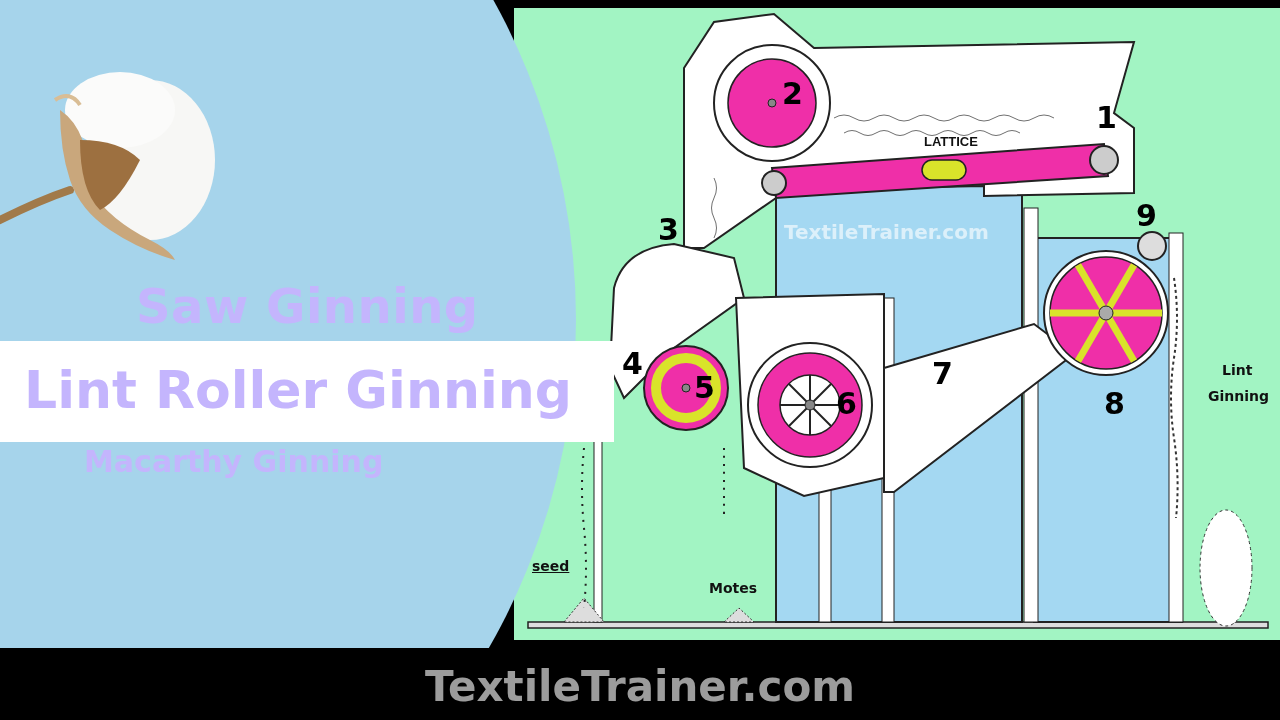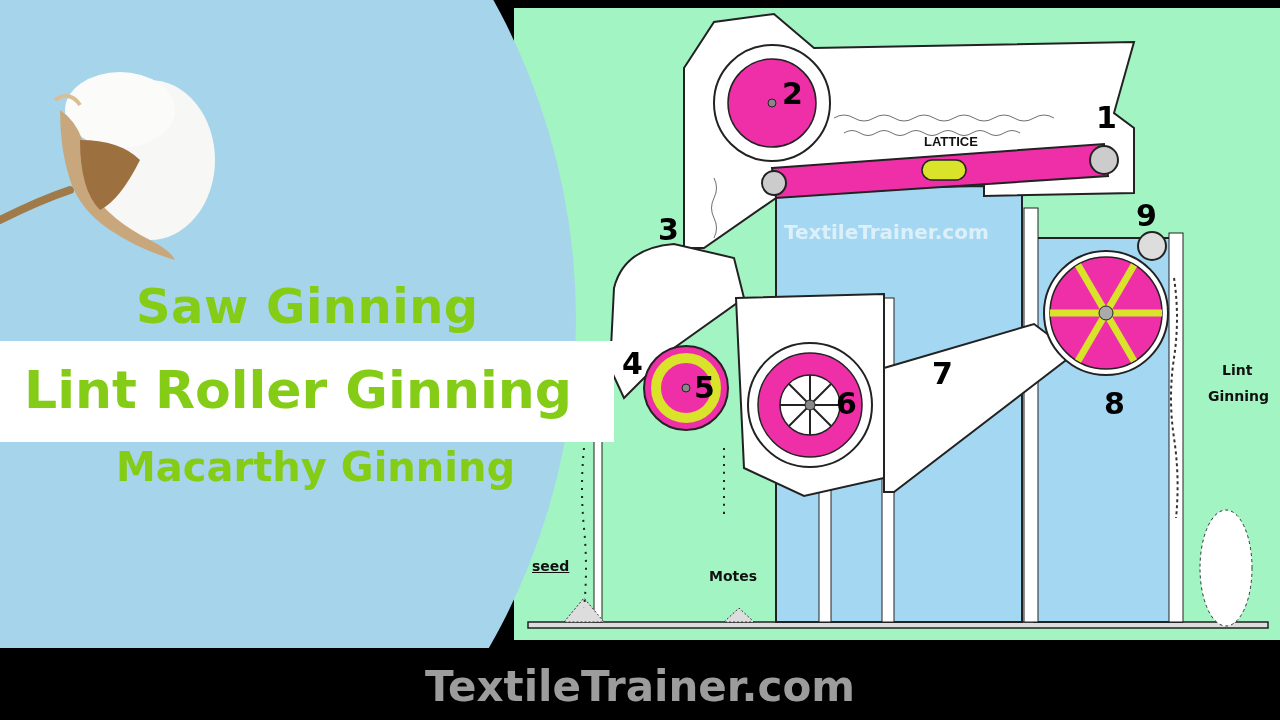--- a/index.html
+++ b/index.html
@@ -2,25 +2,25 @@
 <html><head>
 <meta charset="utf-8">
 <style>
   html,body{margin:0;padding:0;}
   body{width:1280px;height:720px;position:relative;overflow:hidden;background:#000;font-family:"DejaVu Sans","Liberation Sans",sans-serif;}
   .stage{position:absolute;left:0;top:0;width:1280px;height:648px;background:#000;overflow:hidden;}
   .diagram-panel{position:absolute;left:514px;top:8px;width:766px;height:632px;background:#a2f4c3;}
   .diagram-panel svg{position:absolute;left:0;top:0;}
   .blue-circle{position:absolute;left:-700px;top:-330px;width:1276px;height:1300px;border-radius:50%;background:#a6d4eb;}
   .cotton{position:absolute;left:0;top:50px;width:240px;height:215px;}
-  .title{position:absolute;left:0;font-weight:bold;color:#84cc16;white-space:nowrap;text-align:left;}
+  .title{position:absolute;left:0;font-weight:bold;color:#c4b5fd;white-space:nowrap;text-align:left;}
   .t1{top:278px;left:136px;font-size:48px;letter-spacing:0.5px;}
   .band{position:absolute;left:0;top:341px;width:614px;height:101px;background:#fff;}
   .t2{top:360px;left:24px;font-size:52px;}
-  .t3{top:444px;left:84px;font-size:40px;margin-left:32px;}
+  .t3{top:444px;left:84px;font-size:30px;}
   .footer{position:absolute;left:0;top:648px;width:1280px;height:72px;background:#000;}
   .footer-text{position:absolute;left:0;width:1280px;top:662px;text-align:center;font-size:42px;font-weight:bold;color:#9c9c9c;}
   .lbl{position:absolute;font-weight:bold;color:#000;}
   .num{font-size:30px;}
   .small{font-size:14px;color:#111;}
   .wm{position:absolute;color:#e3f3fb;font-weight:bold;font-size:20px;opacity:0.9;}
 </style>
 </head>
 <body>
 
@@ -106,21 +106,21 @@
     <div class="lbl num" style="left:268px;top:68px;">2</div>
     <div class="lbl num" style="left:144px;top:204px;">3</div>
     <div class="lbl num" style="left:108px;top:338px;">4</div>
     <div class="lbl num" style="left:180px;top:362px;">5</div>
     <div class="lbl num" style="left:322px;top:378px;">6</div>
     <div class="lbl num" style="left:418px;top:348px;">7</div>
     <div class="lbl num" style="left:590px;top:378px;">8</div>
     <div class="lbl num" style="left:622px;top:190px;">9</div>
 
     <div class="lbl small" style="left:18px;top:550px;text-decoration:underline;">seed</div>
-    <div class="lbl small" style="left:195px;top:560px;">Motes</div>
+    <div class="lbl small" style="left:195px;top:572px;">Motes</div>
     <div class="lbl small" style="left:708px;top:354px;">Lint</div>
     <div class="lbl small" style="left:694px;top:380px;">Ginning</div>
   </div>
 
   <div class="blue-circle"></div>
 
   <svg class="cotton" viewBox="0 0 240 215">
     <path d="M0 170 Q40 150 70 140" stroke="#a17a4a" stroke-width="8" fill="none" stroke-linecap="round"></path>
     <ellipse cx="150" cy="110" rx="65" ry="80" fill="#f7f7f5"></ellipse>
     <ellipse cx="120" cy="60" rx="55" ry="38" fill="#fbfbfa"></ellipse>

